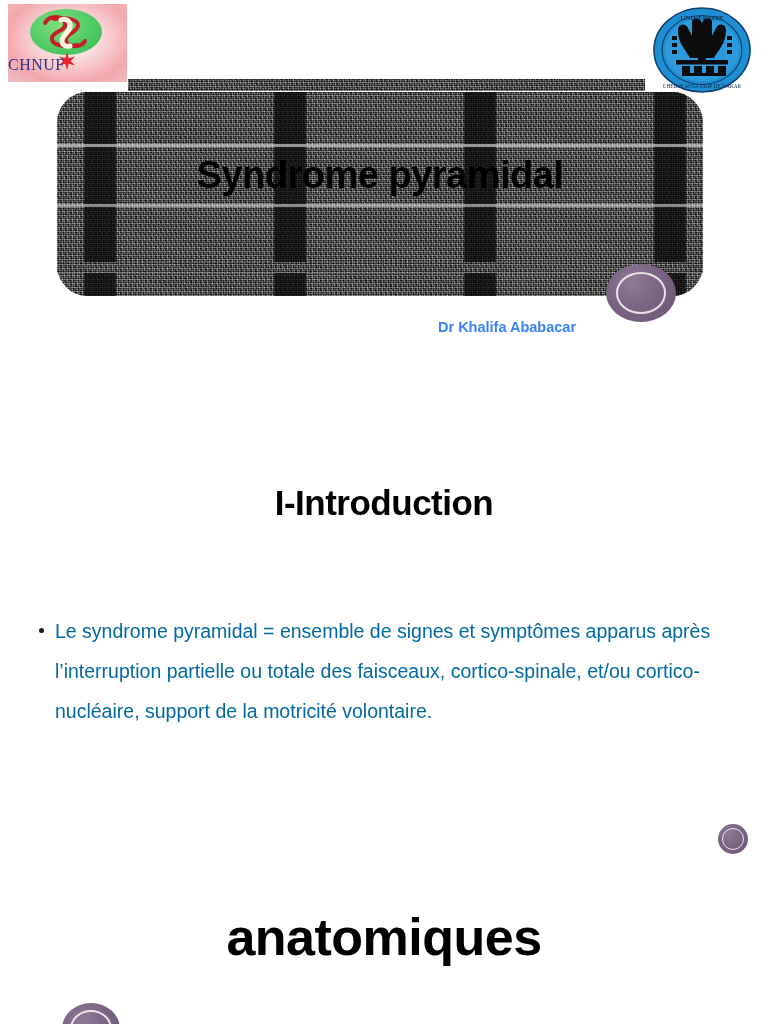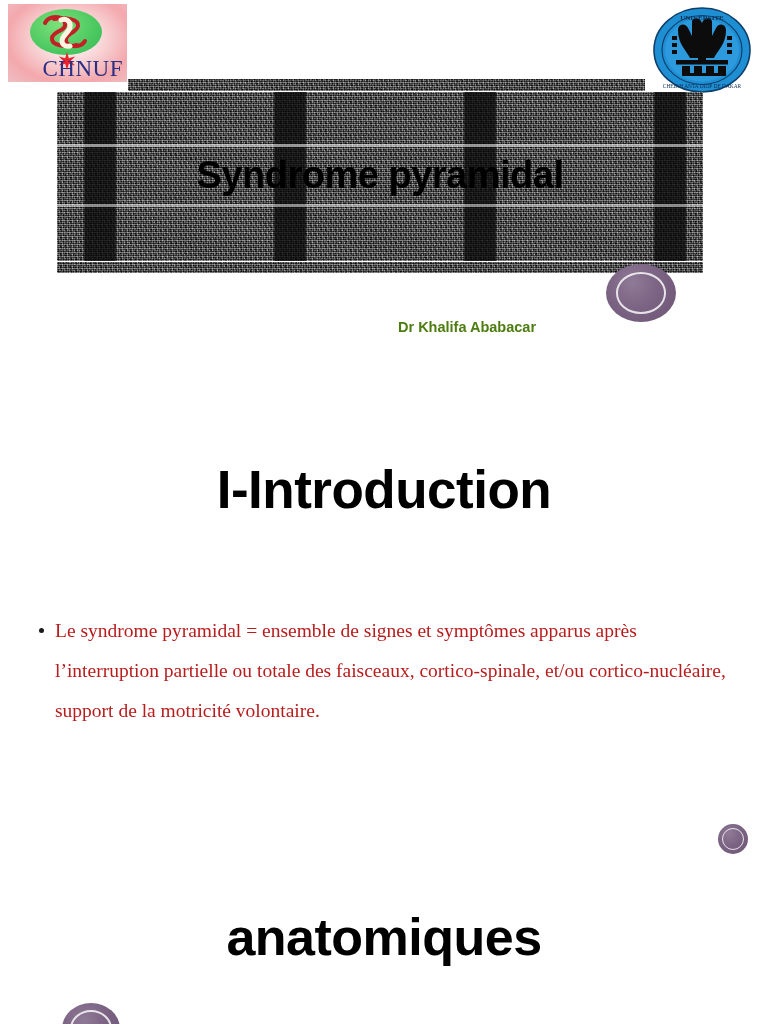--- a/index.html
+++ b/index.html
@@ -61,25 +61,25 @@
   .logo-chnuf .star {
     position: absolute;
     left: 50px;
     top: 48px;
     width: 18px;
     height: 18px;
   }
   .logo-chnuf .word {
     position: absolute;
     left: 0;
-    right: 4px;
+    right: 12px;
     top: 52px;
-    text-align: right;
+    text-align: left;
     font-family: "Liberation Serif", serif;
-    font-size: 23px;
+    font-size: 16px;
     letter-spacing: 0.5px;
     color: #2b2f86;
     font-variant: small-caps;
     font-weight: 400;
   }
 
   .logo-ucad {
     position: absolute;
     left: 652px;
     top: 6px;
@@ -94,22 +94,23 @@
     top: 79px;
     width: 517px;
     height: 12px;
     overflow: hidden;
   }
   .banner-main {
     position: absolute;
     left: 57px;
     top: 92px;
     width: 646px;
-    height: 169px;
-    overflow: hidden;
+    height: 204px;
+    overflow: hidden;
+    border-radius: 31px;
   }
   .banner-bottom-strip {
     position: absolute;
     left: 57px;
     top: 262px;
     width: 646px;
     height: 11px;
     overflow: hidden;
   }
   
@@ -204,57 +205,56 @@
     left: 62px;
     top: 1003px;
     width: 58px;
     height: 52px;
   }
   .pcircle-bottom::after { inset: 13%; }
 
   
   .author {
     position: absolute;
-    left: 398px;
+    left: 438px;
     top: 313px;
     width: 240px;
     font-size: 14.5px;
     font-weight: bold;
     line-height: 29px;
-    color: #4d7c0f;
+    color: #3b82f6;
   }
 
   
   .heading-intro {
     position: absolute;
     left: 0;
     right: 0;
-    top: 459px;
+    top: 483px;
     text-align: center;
-    font-size: 53px;
+    font-size: 35px;
     font-weight: bold;
     letter-spacing: -0.5px;
   }
 
   .body-list {
     position: absolute;
     left: 38px;
     top: 611px;
     width: 700px;
     margin: 0;
     padding: 0;
     list-style: none;
   }
   .body-list li {
     position: relative;
     padding-left: 17px;
     font-size: 19.5px;
     line-height: 40px;
-    color: #b91c1c;
-    font-family: Liberation Serif, serif;
+    color: #0369a1;
   }
   .body-list li .dot {
     position: absolute;
     left: 1px;
     top: 17px;
     width: 5px;
     height: 5px;
     border-radius: 50%;
     background: #1a1a1a;
   }

